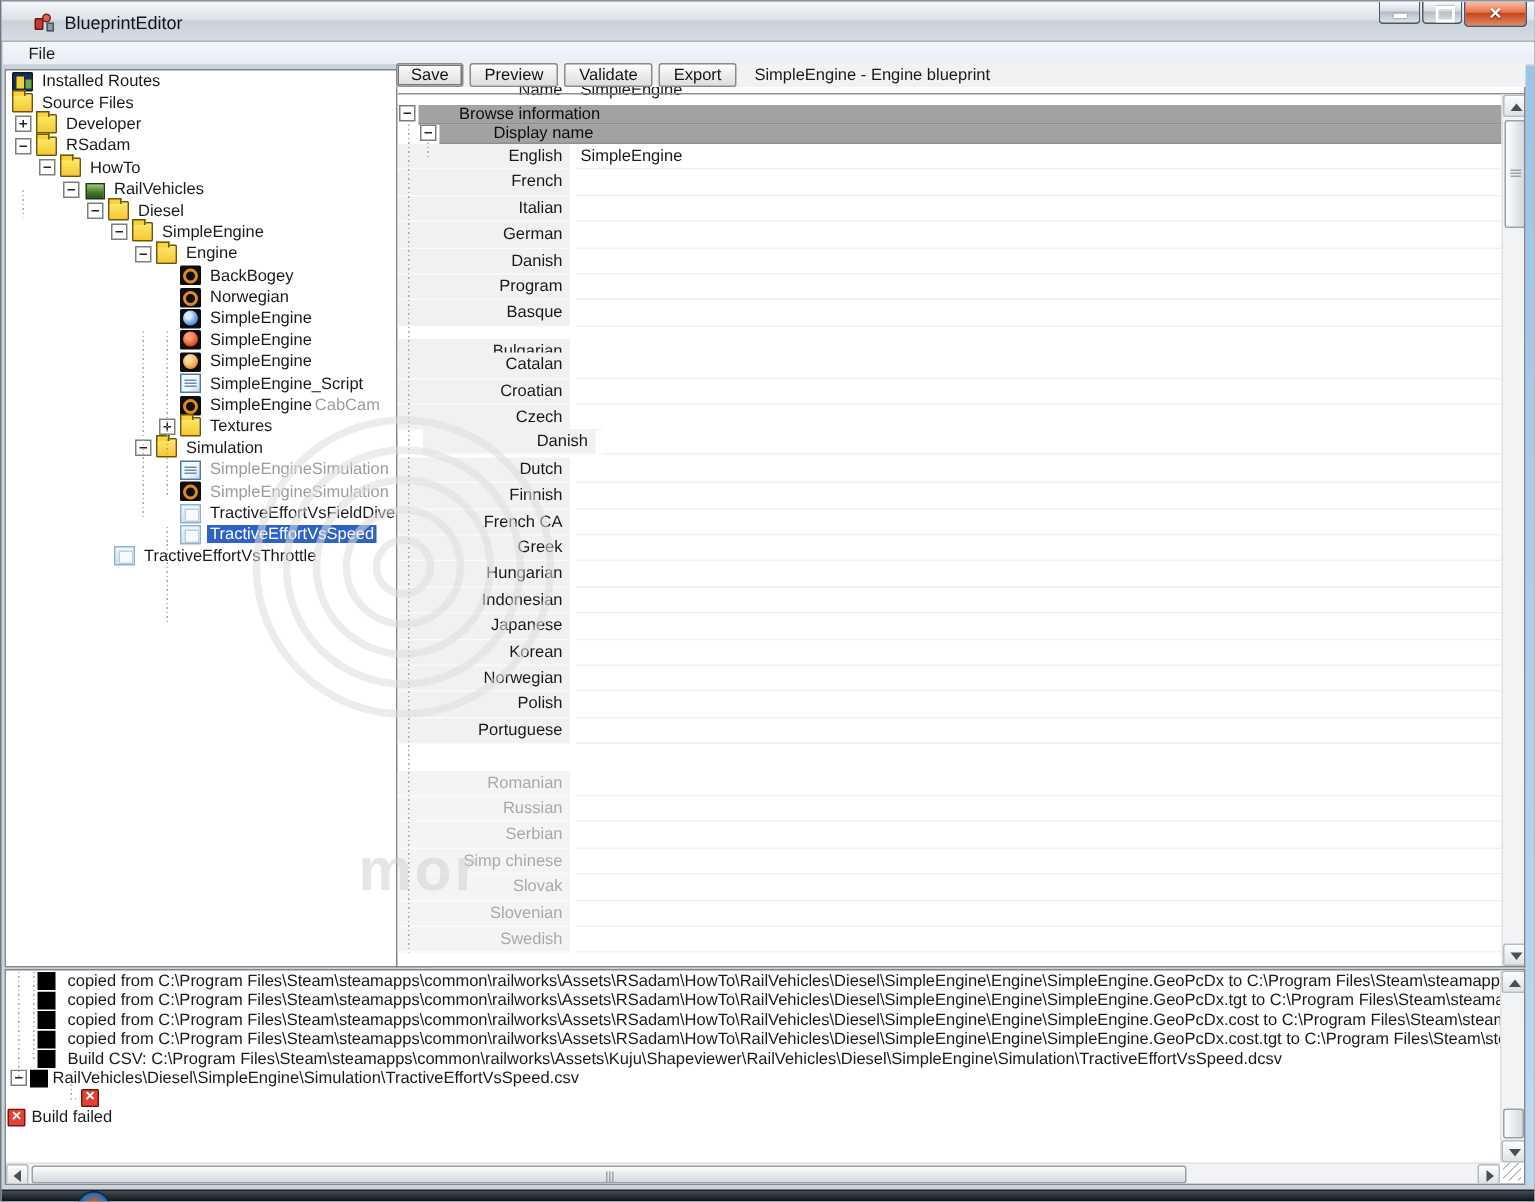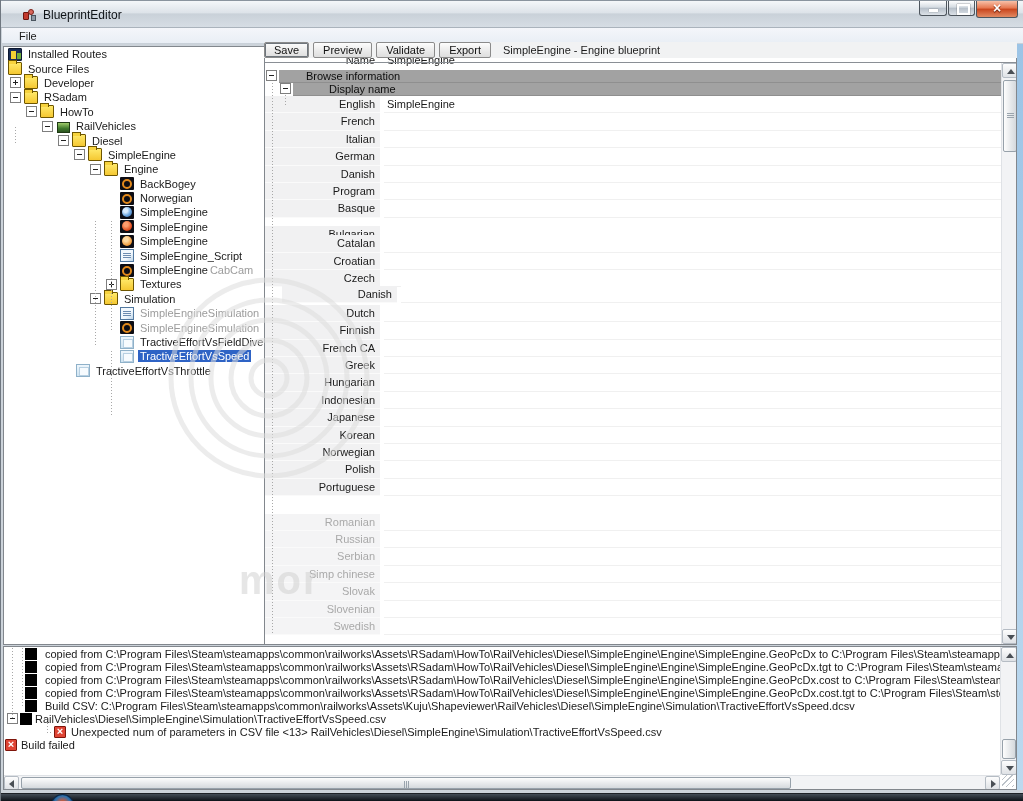--- a/index.html
+++ b/index.html
@@ -444,21 +444,20 @@
           <span class="log-ic black" style="left: 21px;"></span>
           <span class="log-text" style="left: 41px;">Build CSV: C:\Program Files\Steam\steamapps\common\railworks\Assets\Kuju\Shapeviewer\RailVehicles\Diesel\SimpleEngine\Simulation\TractiveEffortVsSpeed.dcsv</span>
         </div>
         <div class="log-row" style="left: 0px; top: 66px; width: 996px;">
           <span class="log-exp" style="left: 3px;"></span>
           <span class="log-ic black" style="left: 16px;"></span>
           <span class="log-text" style="left: 31px;">RailVehicles\Diesel\SimpleEngine\Simulation\TractiveEffortVsSpeed.csv</span>
         </div>
         <div class="log-row" style="left: 0px; top: 79px; width: 996px;">
           <span class="log-ic error" style="left: 50px;"></span>
-          <span class="log-text" style="left: 67px;">Unexpected num of parameters in CSV file &lt;13&gt; RailVehicles\Diesel\SimpleEngine\Simulation\TractiveEffortVsSpeed.csv</span>
         </div>
         <div class="log-row" style="left: 0px; top: 92px; width: 996px;">
           <span class="log-ic error" style="left: 1px;"></span>
           <span class="log-text" style="left: 17px;">Build failed</span>
         </div>
       </div>
     <div class="vguide" style="left:8px; top:1px; height:71px;"></div>
     <div class="vguide" style="left:18px; top:1px; height:58px;"></div>
     <div class="vguide" style="left:43px; top:76px; height:9px;"></div>
     <div class="hguide" style="left:43px; top:85px; width:6px;"></div>

